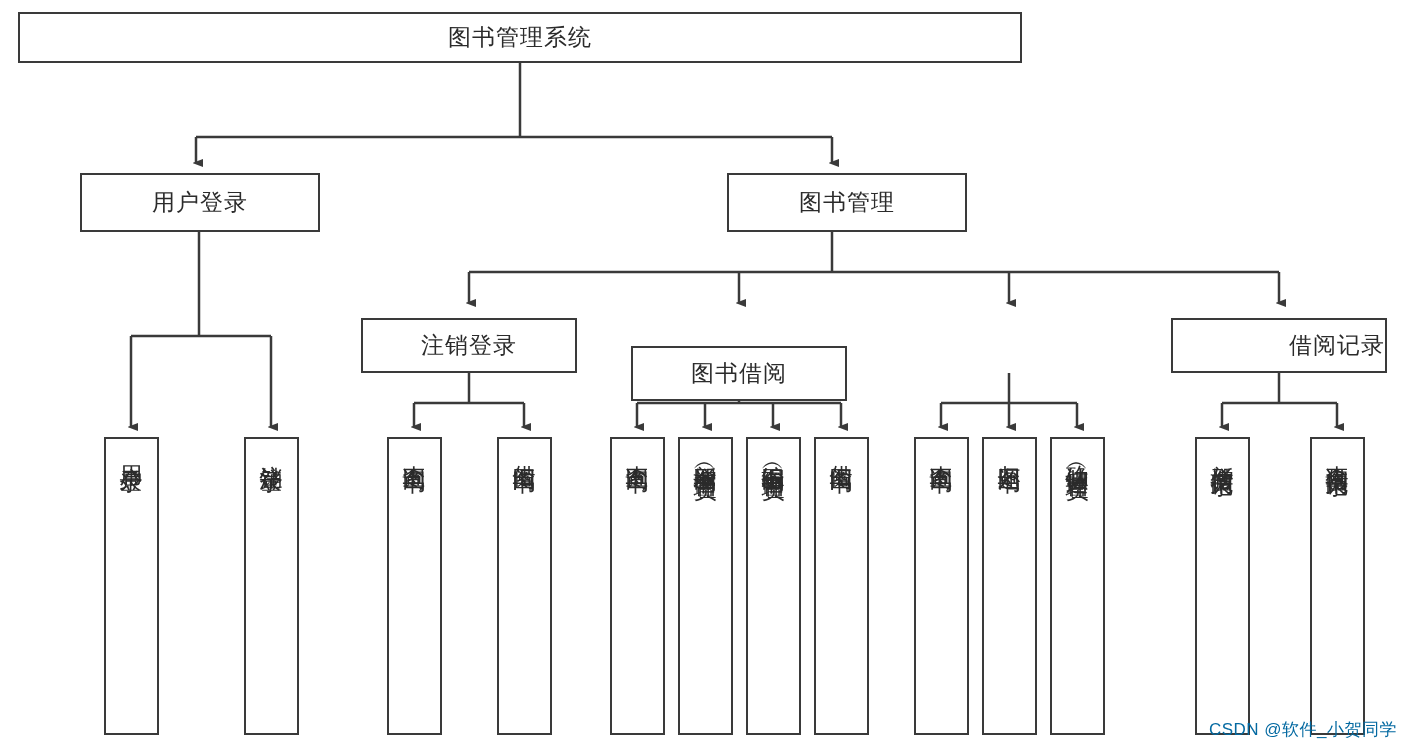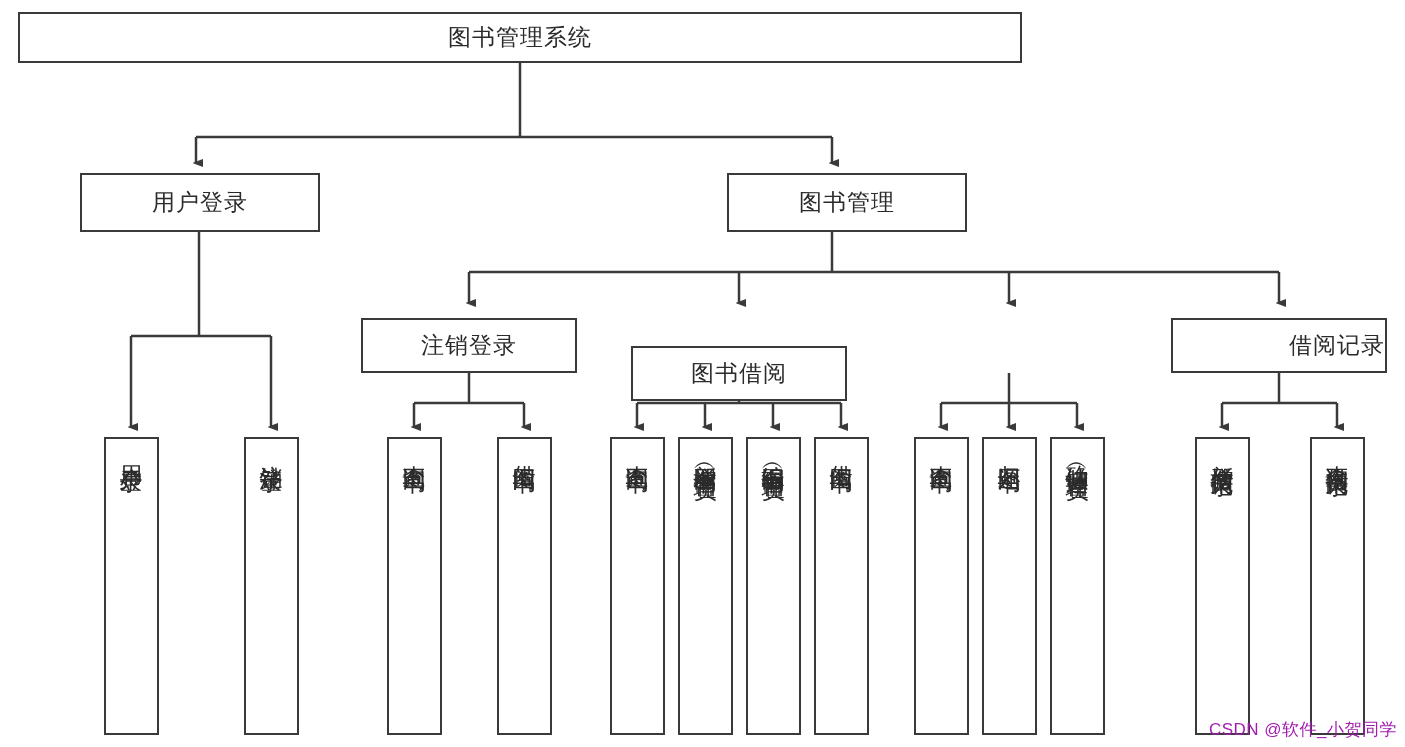--- a/index.html
+++ b/index.html
@@ -52,21 +52,21 @@
     font-size: 23px;
     line-height: 1.05;
     letter-spacing: 2px;
     white-space: nowrap;
   }
   #watermark {
     position: absolute;
     right: 8px;
     bottom: 6px;
     font-size: 17px;
-    color: #a21caf;
+    color: #0369a1;
     letter-spacing: 0.5px;
     white-space: nowrap;
     margin-top: 33px;
   }
 </style>
 </head>
 <body>
 
 <div id="canvas">
 

